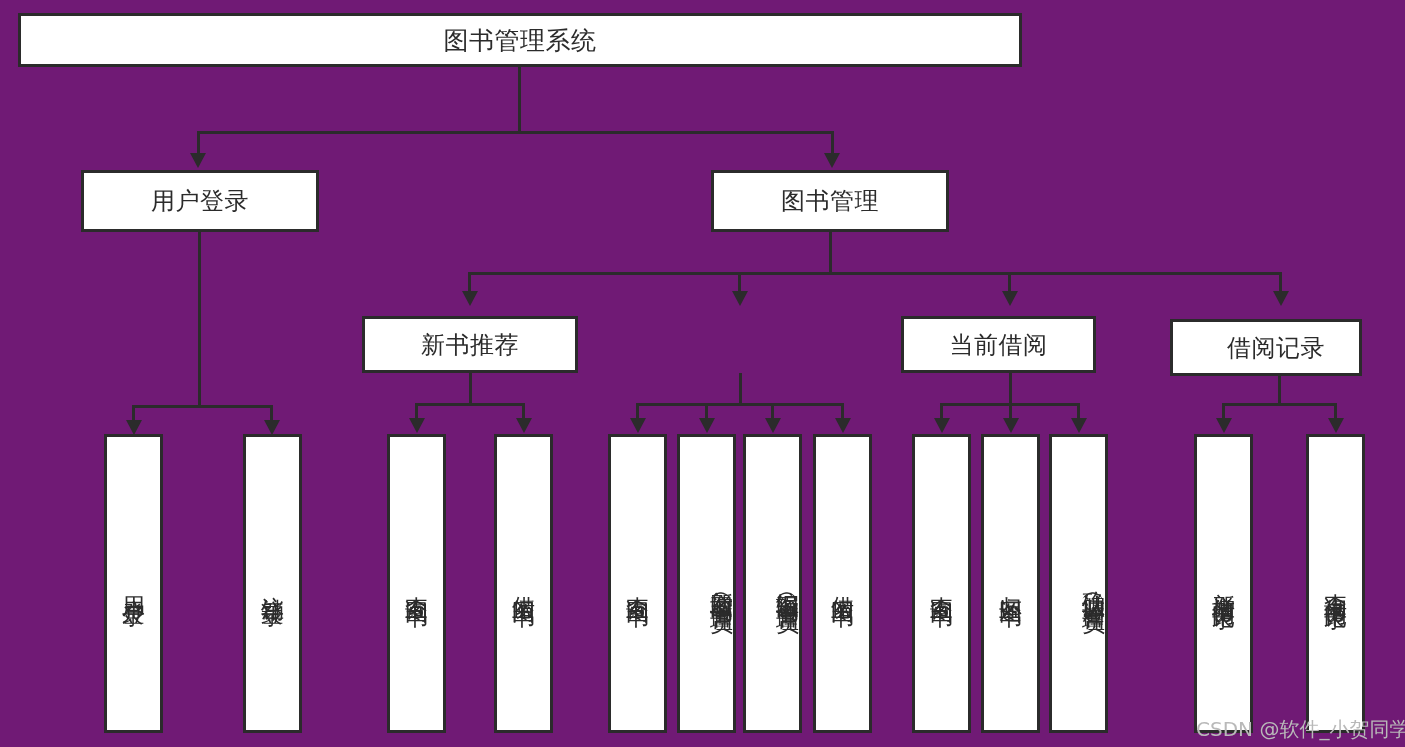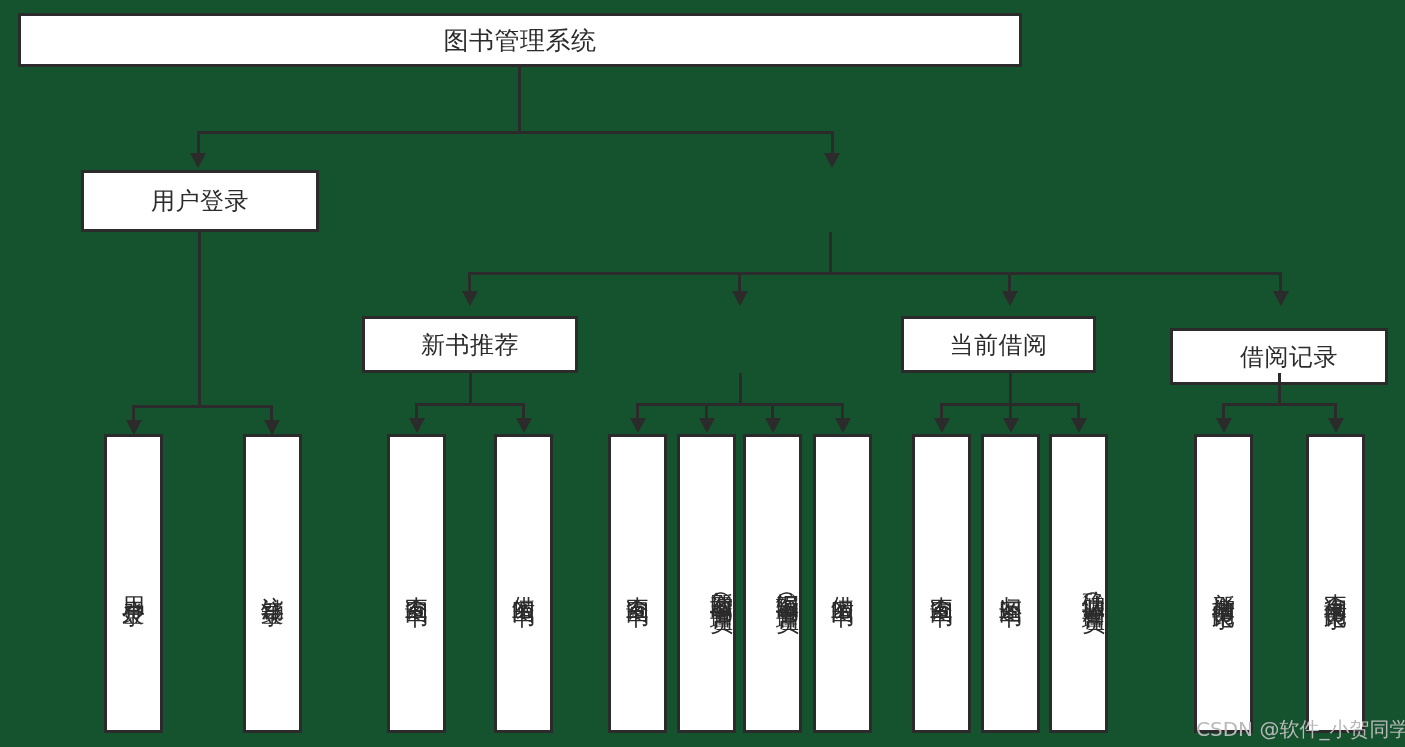--- a/index.html
+++ b/index.html
@@ -8,21 +8,21 @@
     padding: 0;
     background: #ffffff;
   }
   body {
     font-family: "DejaVu Sans", "Liberation Sans", sans-serif;
   }
   #canvas {
     position: relative;
     width: 1405px;
     height: 747px;
-    background: #14532d;
+    background: #701a75;
     overflow: hidden;
   }
   
   .node {
     position: absolute;
     box-sizing: border-box;
     border: 3px solid #2b2b2b;
     background: #ffffff;
     color: #2b2b2b;
     display: flex;
@@ -88,20 +88,23 @@
   <div class="ln v" style="left:197px; top:131px; width:3px; height:25px;"></div>
   <div class="arrow" style="left:190px; top:153px;"></div>
 
   <div class="ln v" style="left:831px; top:131px; width:3px; height:25px;"></div>
   <div class="arrow" style="left:824px; top:153px;"></div>
 
   <div class="node level2" style="left:81px; top:170px; width:238px; height:62px;">
     <span>用户登录</span>
   </div>
 
+  <div class="node level2" style="left:711px; top:170px; width:238px; height:62px;">
+    <span>图书管理</span>
+  </div>
 
   <div class="ln v" style="left:198px; top:232px; width:3px; height:175px;"></div>
   <div class="ln h" style="left:132px; top:405px; width:141px; height:3px;"></div>
   <div class="ln v" style="left:132px; top:405px; width:3px; height:18px;"></div>
   <div class="arrow" style="left:126px; top:420px;"></div>
   <div class="ln v" style="left:270px; top:405px; width:3px; height:18px;"></div>
   <div class="arrow" style="left:264px; top:420px;"></div>
 
   <div class="ln v" style="left:829px; top:232px; width:3px; height:42px;"></div>
   <div class="ln h" style="left:468px; top:272px; width:814px; height:3px;"></div>
@@ -113,21 +116,21 @@
   <div class="arrow" style="left:1002px; top:291px;"></div>
   <div class="ln v" style="left:1279px; top:272px; width:3px; height:22px;"></div>
   <div class="arrow" style="left:1273px; top:291px;"></div>
 
   <div class="node level3" style="left:362px; top:316px; width:216px; height:57px;">
     <span>新书推荐</span>
   </div>
   <div class="node level3" style="left:901px; top:316px; width:195px; height:57px;">
     <span>当前借阅</span>
   </div>
-  <div class="node level3" style="left:1170px; top:328px; width:218px; height:57px;padding-left:20px;">
+  <div class="node level3" style="left:1170px; top:319px; width:192px; height:57px;padding-left:20px;">
     <span>借阅记录</span>
   </div>
 
   <div class="ln v" style="left:469px; top:373px; width:3px; height:32px;"></div>
   <div class="ln h" style="left:415px; top:403px; width:110px; height:3px;"></div>
   <div class="ln v" style="left:415px; top:403px; width:3px; height:18px;"></div>
   <div class="arrow" style="left:409px; top:418px;"></div>
   <div class="ln v" style="left:522px; top:403px; width:3px; height:18px;"></div>
   <div class="arrow" style="left:516px; top:418px;"></div>
 

